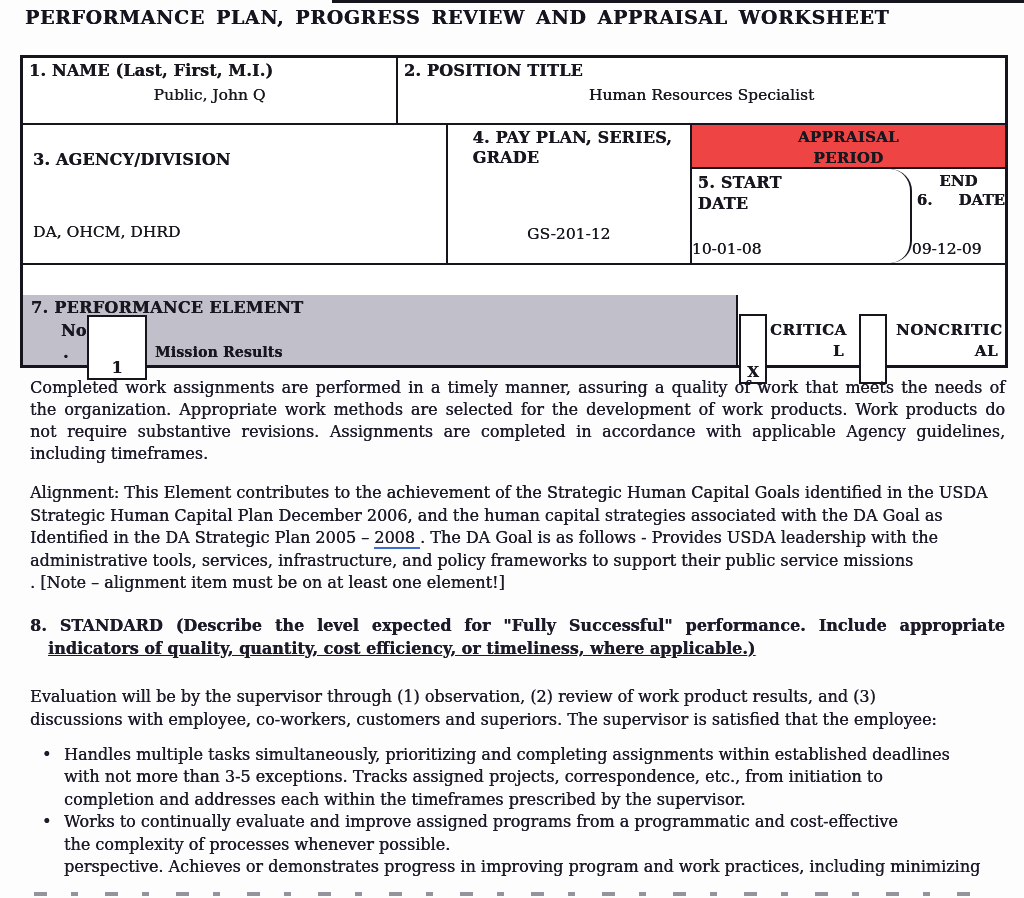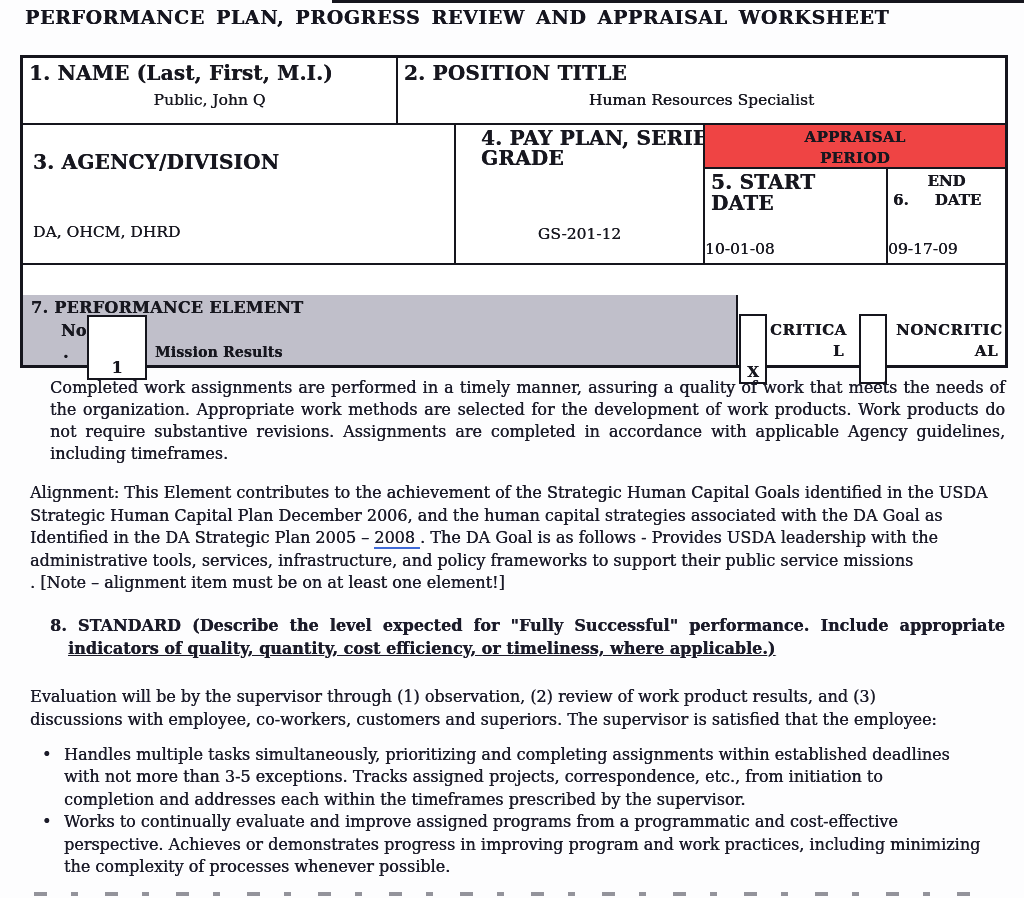--- a/index.html
+++ b/index.html
@@ -20,39 +20,39 @@
   .formtable{
     position:absolute; left:20px; top:55px; width:982px;
     border:3px solid #15151d; background:#fff; color:#17171f;
   }
   .row{ display:flex; }
   .r1{ height:65px; border-bottom:2px solid #15151d; }
   .r2{ height:138px; border-bottom:2px solid #15151d; }
   .r3{ height:70px;margin-top:30px; }
   .cell{ position:relative; box-sizing:border-box; }
   .br{ border-right:2px solid #15151d; }
-  .lbl{ font-weight:bold; font-size:20px; letter-spacing:0.2px; padding:3px 6px; }
+  .lbl{ font-weight:bold; font-size:16px; letter-spacing:0.2px; padding:3px 6px; }
   .val{ font-size:15.5px; }
   .c-name{ width:375px; }
   .c-pos{ flex:1; }
   .v-center{ text-align:center; margin-top:3px; }
   .c-agency{ width:433px; }
   .agency-lbl{ position:absolute; top:22px; left:4px; }
   .agency-val{ position:absolute; bottom:22px; left:10px; }
   .c-pay{ width:249px; }
   .pay-lbl{ white-space:pre; line-height:20px;margin-left:19px; }
   .pay-val{ position:absolute; bottom:20px; left:0; width:100%; text-align:center; }
   .c-appr{ flex:1; display:flex; flex-direction:column; }
   .appr-head{
     height:44px; background:#ef4444; border-bottom:2px solid #15151d;
     text-align:center; font-weight:bold; font-size:15px; line-height:21px; padding-top:2px;
     box-sizing:border-box; letter-spacing:0.3px;
   }
   .appr-body{ flex:1; display:flex; }
-  .c-start{ width:183px; }
+  .c-start{ width:220px;border-radius:22px; }
   .c-end{ flex:1; }
   .date-lbl{ white-space:pre; line-height:21px; }
   .end-l1{ text-align:center; font-weight:bold; font-size:15px; padding-top:3px; }
   .end-l2{ white-space:pre; font-weight:bold; font-size:15px; padding-left:5px; line-height:20px; }
   .date-val{ position:absolute; bottom:5px; left:0; width:100%; }
   
   .c-elem{ width:715px; background:#c0bfca; }
   .elem-lbl{ font-size:16px; letter-spacing:0.3px; padding:3px 8px; }
   .elem-no{ position:absolute; left:38px; top:26px; font-weight:bold; font-size:16px; }
   .elem-dot{ position:absolute; left:40px; top:48px; font-weight:bold; font-size:16px; }
@@ -73,21 +73,21 @@
   .chk-x{ left:1px; }
   .chk-n{ left:121px; }
   .crit-lbl{
     position:absolute; bottom:3px; font-weight:bold; font-size:15px; line-height:21px;
     text-align:right; white-space:pre; letter-spacing:0.5px;
   }
   .crit-l{ left:32px; width:74px; }
   .ncrit-l{ left:158px; width:102px; }
   
   .block{ position:absolute; left:30px; width:975px; line-height:21.9px; }
-  .jl div{ text-align:justify; text-align-last:justify;margin-left:20px; }
+  .jl div{ text-align:justify; text-align-last:justify; }
   .jl div:last-child{ text-align-last:left; }
   .hang div:not(:first-child){ padding-left:18px;text-decoration:underline; }
   .pre{ white-space:pre-wrap; }
   .p1{ top:377px; }
   .align-p{ top:482px; line-height:22.5px; }
   .std{ top:615px; font-weight:bold; line-height:22.5px; }
   .eval{ top:686px; line-height:22.5px; }
   .bullets{ top:744px; line-height:22.4px; }
   .bullet{ display:flex; }
   .dot{ width:34px; padding-left:12px; box-sizing:border-box; }
@@ -138,21 +138,21 @@
 PERIOD</div>
         <div class="appr-body">
           <div class="cell br c-start">
             <div class="lbl date-lbl">5. START
 DATE</div>
             <div class="val date-val">10-01-08</div>
           </div>
           <div class="cell c-end">
             <div class="end-l1">END</div>
             <div class="end-l2">6.     DATE</div>
-            <div class="val date-val">09-17-09</div>
+            <div class="val date-val">09-12-09</div>
           </div>
         </div>
       </div>
     </div>
 
     <div class="row r3">
       <div class="cell br c-elem">
         <div class="lbl elem-lbl">7. PERFORMANCE ELEMENT</div>
         <div class="elem-no">No</div>
         <div class="elem-dot">.</div>
@@ -205,21 +205,21 @@
       <div class="btext">
           <div>Handles multiple tasks simultaneously, prioritizing and completing assignments within established deadlines</div>
           <div>with not more than 3-5 exceptions. Tracks assigned projects, correspondence, etc., from initiation to</div>
           <div>completion and addresses each within the timeframes prescribed by the supervisor.</div>
         </div>
     </div>
     <div class="bullet">
       <div class="dot">•</div>
       <div class="btext">
           <div>Works to continually evaluate and improve assigned programs from a programmatic and cost-effective</div>
+          <div>the complexity of processes whenever possible.</div>
           <div>perspective. Achieves or demonstrates progress in improving program and work practices, including minimizing</div>
-          <div>the complexity of processes whenever possible.</div>
         </div>
     </div>
   </div>
 
   <div class="trunc"></div>
 
 </div>
 
 </body></html>

